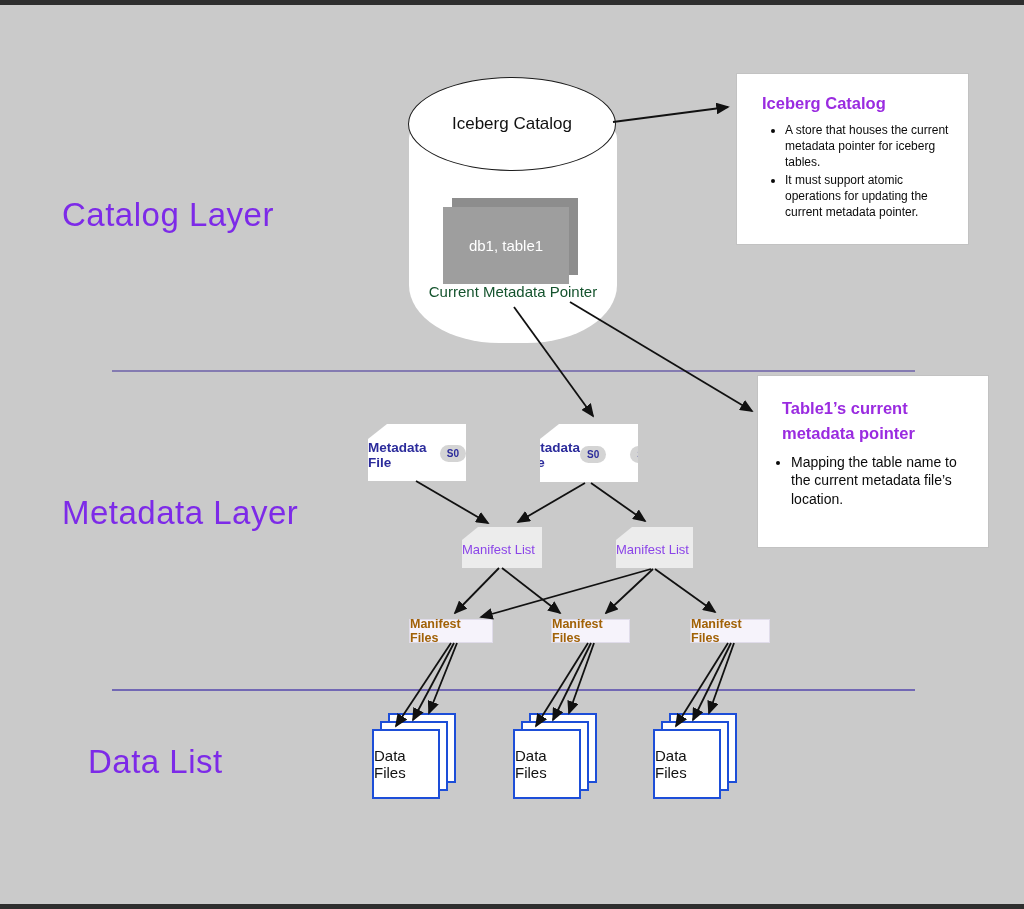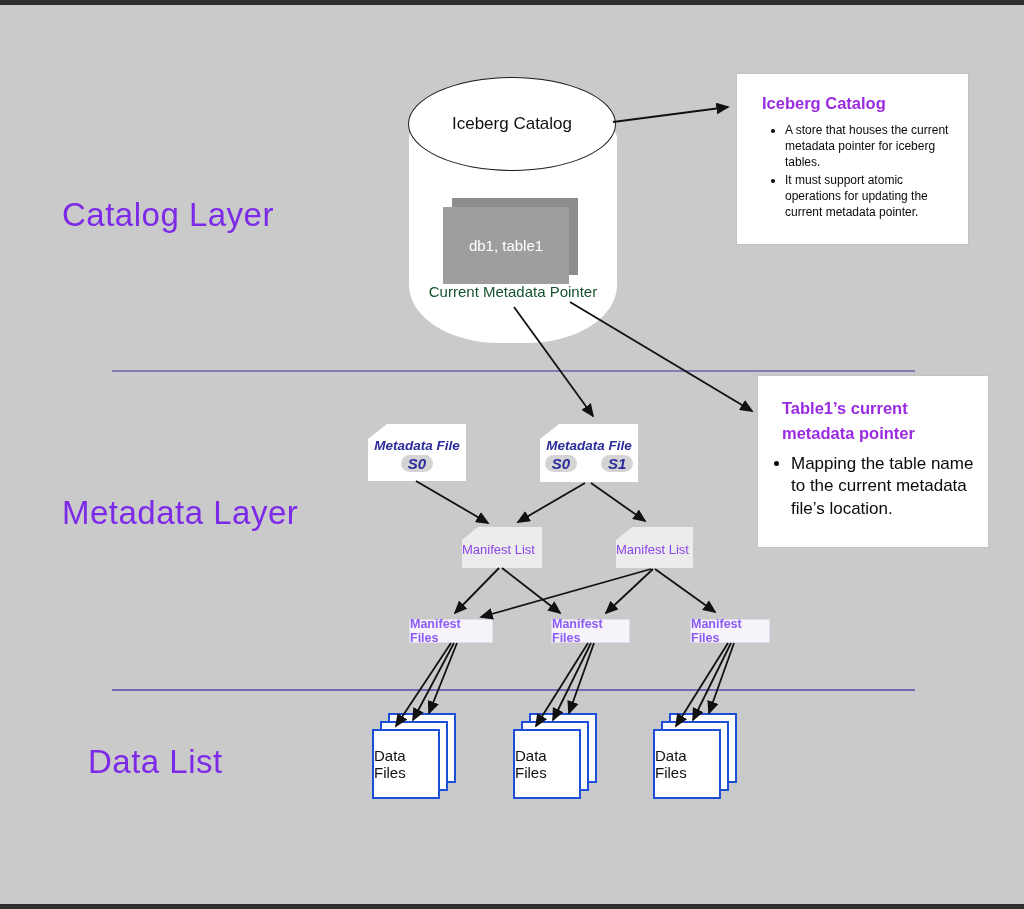--- a/index.html
+++ b/index.html
@@ -30,41 +30,41 @@
     color:#14532d; font-size:15px; }
 
   
   .callout { position:absolute; background:#fff; box-shadow:0 0 0 1px #c2c2c2; }
   #callout-1 { left:737px; top:74px; width:231px; height:170px; padding:17px 18px 0 25px; }
   #callout-2 { left:758px; top:376px; width:230px; height:171px; padding:20px 14px 0 24px; }
   .callout-title { color:#9a2be0; font-weight:700; font-size:16.5px; line-height:1.5; margin-bottom:7px; }
   .callout ul { list-style:disc; padding-left:17px; margin-left:6px; color:#0a0a0a; }
   .callout li { font-size:12px; line-height:1.33; margin-bottom:2px; }
   #callout-2 ul { margin-left:-8px; }
-  #callout-2 li { font-size:17px; line-height:1.35; }
+  #callout-2 li { font-size:14px; line-height:1.35; }
 
   
   .filebox { position:absolute; clip-path:polygon(19px 0, 100% 0, 100% 100%, 0 100%, 0 15px);
     background:linear-gradient(135deg,#d7d7d7 9px,#ffffff 9.5px);
-    display:flex; flex-direction:column; align-items:center; justify-content:center;font-style:italic; }
+    display:flex; flex-direction:row; align-items:center; justify-content:center; }
   #meta-file-1 { left:368px; top:424px; width:98px; height:57px; }
   #meta-file-2 { left:540px; top:424px; width:98px; height:58px; }
   .meta-label { font-size:13.5px; font-weight:700; color:#2b2b9b; margin-top:4px; }
   .pill-row { display:flex; gap:24px; margin-top:2px; }
-  .pill { background:#d4d4d4; border-radius:9px; padding:0 7px; font-size:15px; font-weight:700; color:#2b2b9b; line-height:17px; }
+  .pill { background:#d4d4d4; border-radius:9px; padding:0 7px; font-size:10px; font-weight:700; color:#2b2b9b; line-height:17px; }
 
   .manifest-list { position:absolute; clip-path:polygon(16px 0, 100% 0, 100% 100%, 0 100%, 0 13px);
     background:linear-gradient(135deg,#cfcfcf 8px,#ececec 8.5px);
     display:flex; align-items:center; justify-content:flex-start; font-size:13px; color:#8b45e8; }
   #manifest-list-1 { left:462px; top:527px; width:80px; height:41px; }
   #manifest-list-2 { left:616px; top:527px; width:77px; height:41px; }
   .manifest-list span { margin-top:4px; }
 
   .manifest-files { position:absolute; height:22px; background:#f6f3fb; box-shadow:0 0 0 1px #e0dcea;
-    display:flex; align-items:center; justify-content:center; font-size:12.5px; font-weight:700; color:#8b5cf6; }
+    display:flex; align-items:center; justify-content:center; font-size:12.5px; font-weight:700; color:#a16207; }
   #manifest-files-1 { left:410px; top:620px; width:82px; }
   #manifest-files-2 { left:552px; top:620px; width:77px; }
   #manifest-files-3 { left:691px; top:620px; width:78px; }
 
   
   .stack { position:absolute; width:85px; height:87px; }
   #stack-1 { left:372px; top:713px; }
   #stack-2 { left:513px; top:713px; }
   #stack-3 { left:653px; top:713px; }
   .page { position:absolute; width:68px; height:70px; background:#fff; border:2px solid #1d4ed8; }

